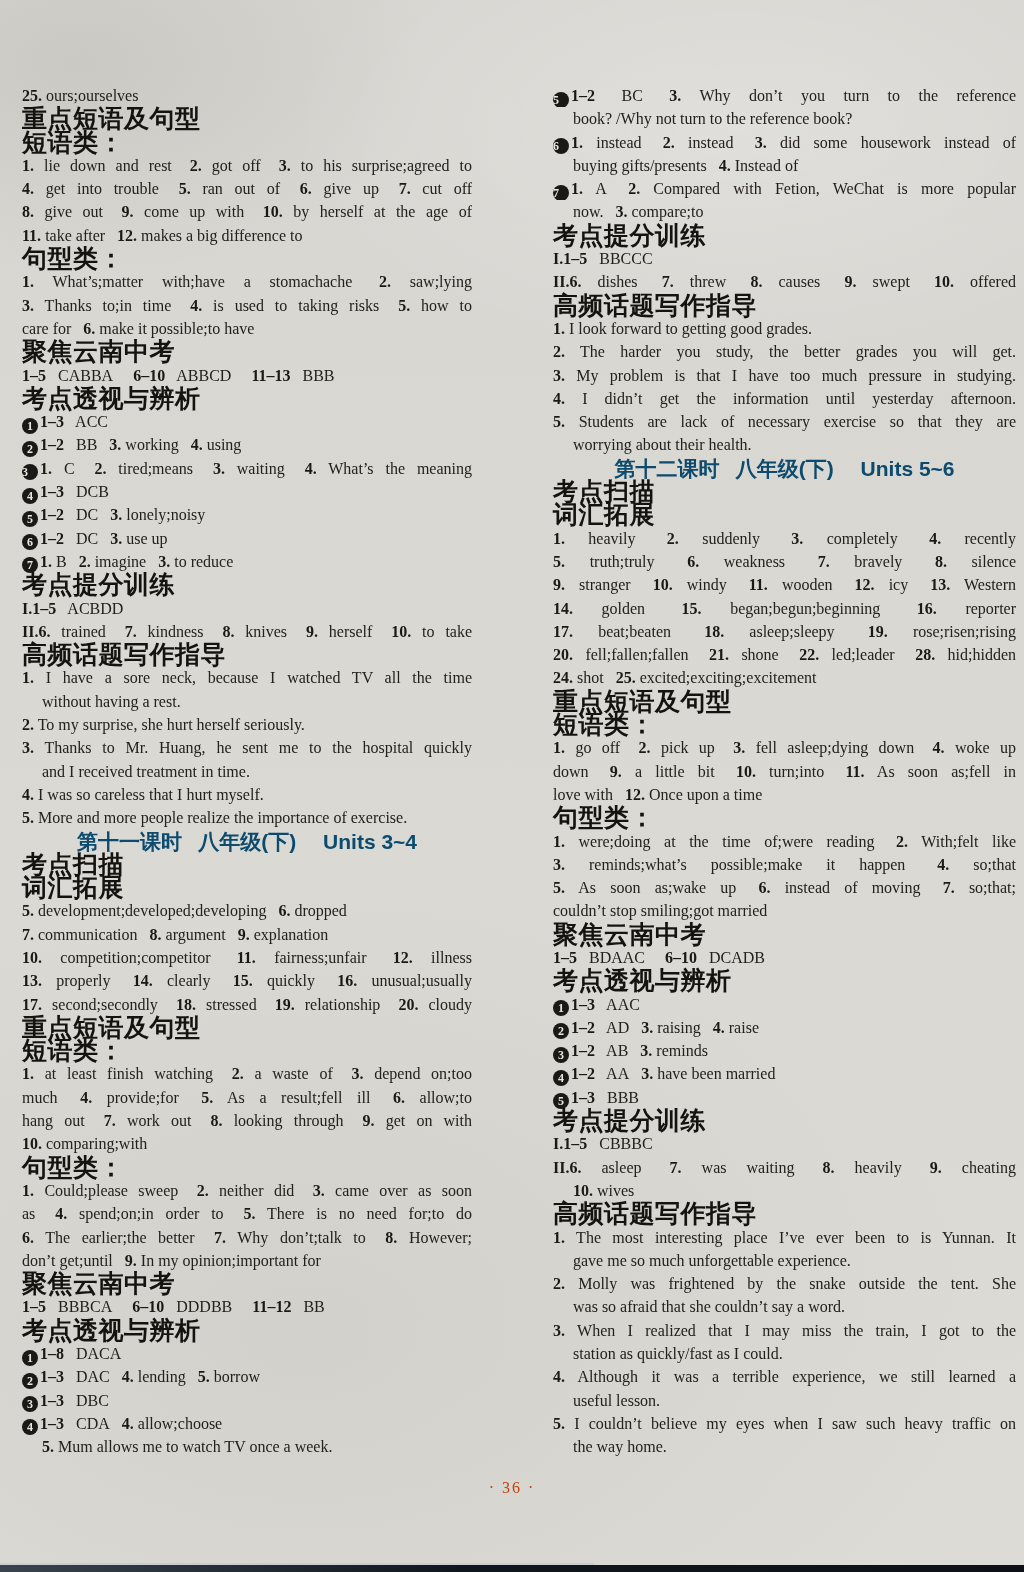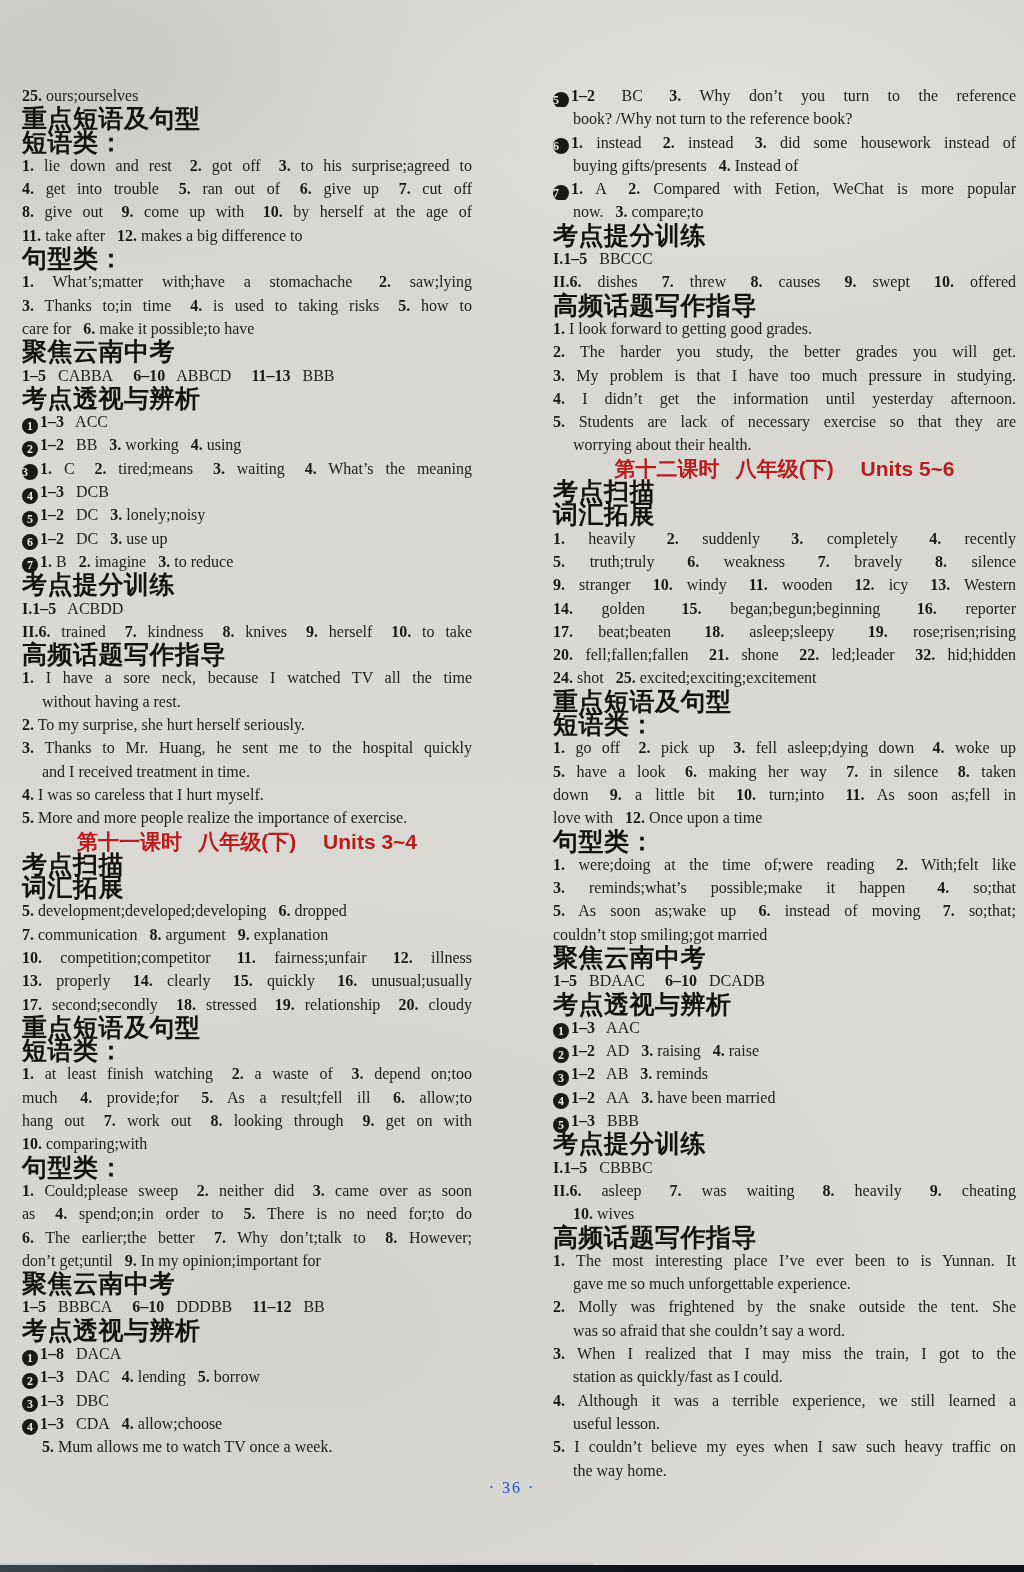--- a/index.html
+++ b/index.html
@@ -24,31 +24,31 @@
   }
   .line b { font-weight:700; color:#1c1915; }
   .fill { white-space:normal; overflow:hidden; text-align:justify; text-align-last:justify; }
   .ind1 { padding-left:20px; }
   .t-heading {
     font-family:"Liberation Sans", sans-serif; font-weight:700;
     font-size:25px; color:#151310; letter-spacing:0.5px;
   }
   .t-title {
     font-family:"Liberation Sans", sans-serif; font-weight:700;
-    font-size:21px; color:#b91c1c; text-align:center; text-align-last:center;
+    font-size:21px; color:#0c4a6e; text-align:center; text-align-last:center;
   }
   .disc {
     display:inline-block; width:16px; height:16px; border-radius:50%;
     background:#1b1916; color:#e9e7e2;
     font:700 12px/16px "Liberation Serif", serif;
     text-align:center; vertical-align:-2.5px; margin-right:2px;
   }
   .footer {
     position:absolute; top:1479px; left:0; width:100%;
-    text-align:center; font:16px "Liberation Serif", serif; color:#1d4ed8;
+    text-align:center; font:16px "Liberation Serif", serif; color:#c2410c;
     letter-spacing:2px;
   }
   .bottom-strip {
     position:absolute; bottom:0; left:0; width:100%; height:7px;
     background:linear-gradient(90deg,#39444e 0%, #10161d 45%, #0d1117 100%);
   }
   .bottom-strip::before {
     content:""; position:absolute; top:-2px; left:0; width:58%; height:2px;
     background:rgba(188,199,205,0.55);
   }
@@ -135,26 +135,25 @@
     <div class="line t-body fill"><b>5.</b> Students are lack of necessary exercise so that they are</div>
     <div class="line t-body ind1">worrying about their health.</div>
     <div class="line t-title">第十二课时  八年级(下)   Units 5~6</div>
     <div class="line t-heading">考点扫描</div>
     <div class="line t-heading">词汇拓展</div>
     <div class="line t-body fill"><b>1.</b> heavily  <b>2.</b> suddenly  <b>3.</b> completely  <b>4.</b> recently</div>
     <div class="line t-body fill"><b>5.</b> truth;truly  <b>6.</b> weakness  <b>7.</b> bravely  <b>8.</b> silence</div>
     <div class="line t-body fill"><b>9.</b> stranger  <b>10.</b> windy  <b>11.</b> wooden  <b>12.</b> icy  <b>13.</b> Western</div>
     <div class="line t-body fill"><b>14.</b> golden  <b>15.</b> began;begun;beginning  <b>16.</b> reporter</div>
     <div class="line t-body fill"><b>17.</b> beat;beaten  <b>18.</b> asleep;sleepy  <b>19.</b> rose;risen;rising</div>
-    <div class="line t-body fill"><b>20.</b> fell;fallen;fallen  <b>21.</b> shone  <b>22.</b> led;leader  <b>32.</b> hid;hidden</div>
+    <div class="line t-body fill"><b>20.</b> fell;fallen;fallen  <b>21.</b> shone  <b>22.</b> led;leader  <b>28.</b> hid;hidden</div>
     <div class="line t-body"><b>24.</b> shot  <b>25.</b> excited;exciting;excitement</div>
     <div class="line t-heading">重点短语及句型</div>
     <div class="line t-heading">短语类：</div>
     <div class="line t-body fill"><b>1.</b> go off  <b>2.</b> pick up  <b>3.</b> fell asleep;dying down  <b>4.</b> woke up</div>
-    <div class="line t-body fill"><b>5.</b> have a look  <b>6.</b> making her way  <b>7.</b> in silence  <b>8.</b> taken</div>
     <div class="line t-body fill">down  <b>9.</b> a little bit  <b>10.</b> turn;into  <b>11.</b> As soon as;fell in</div>
     <div class="line t-body">love with  <b>12.</b> Once upon a time</div>
     <div class="line t-heading">句型类：</div>
     <div class="line t-body fill"><b>1.</b> were;doing at the time of;were reading  <b>2.</b> With;felt like</div>
     <div class="line t-body fill"><b>3.</b> reminds;what’s possible;make it happen  <b>4.</b> so;that</div>
     <div class="line t-body fill"><b>5.</b> As soon as;wake up  <b>6.</b> instead of moving  <b>7.</b> so;that;</div>
     <div class="line t-body">couldn’t stop smiling;got married</div>
     <div class="line t-heading">聚焦云南中考</div>
     <div class="line t-body"><b>1–5</b>  BDAAC   <b>6–10</b>  DCADB</div>
     <div class="line t-heading">考点透视与辨析</div>

